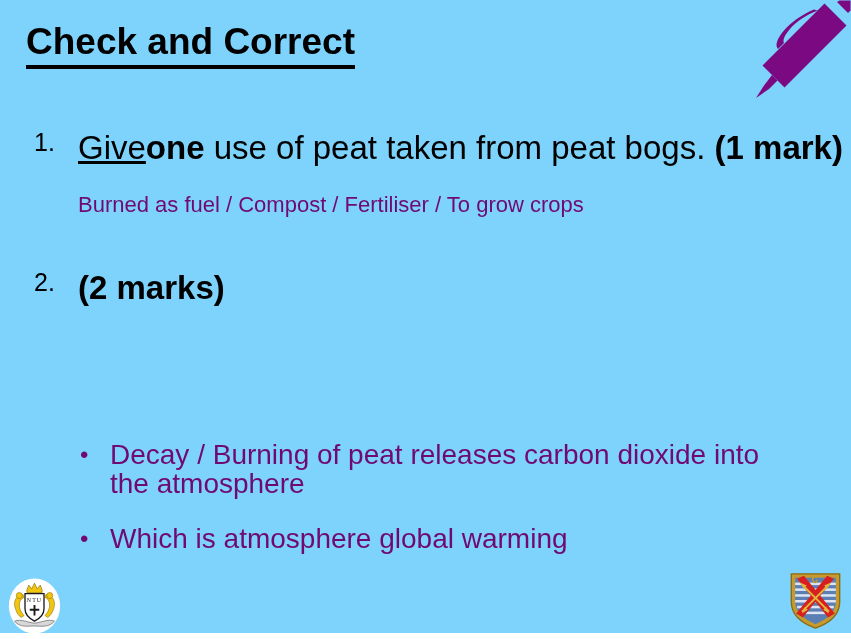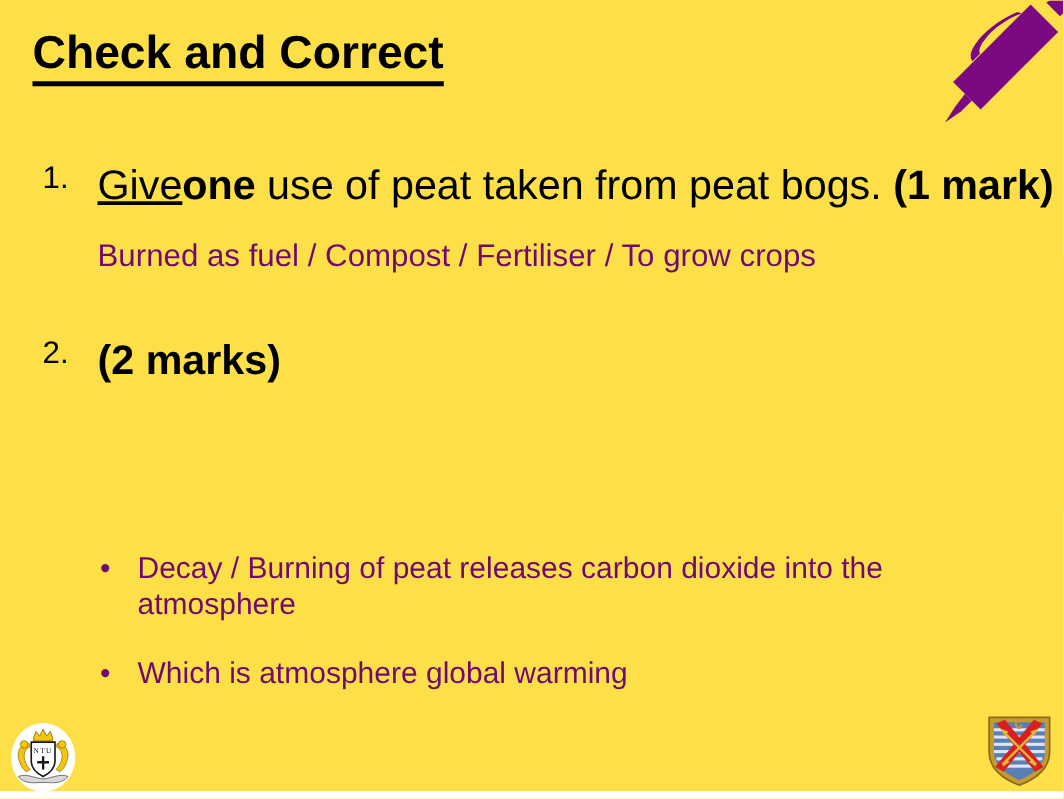--- a/index.html
+++ b/index.html
@@ -80,21 +80,21 @@
   }
   .qline {
     white-space: nowrap;
   }
   .u { text-decoration: underline; }
   .b { font-weight: bold; }
 
   
   .answer-line {
     position: absolute;
-    font-size: 25px;
+    font-size: 22px;
     color: #700a72;
     line-height: 30px;
     white-space: nowrap;
   }
 
   .bullet-row {
     position: absolute;
     font-size: 24px;
     color: #700a72;
     line-height: 29px;
@@ -105,21 +105,21 @@
     top: 0px;
     font-size: 24px;
     color: #700a72;
     line-height: 29px;
   }
   .bullet-text {
     position: absolute;
     left: 30px;
     top: 0px;
     width: 650px;
-    font-size: 24px;
+    font-size: 28px;
     color: #700a72;
     line-height: 29px;
   }
 
   
   #ntu-crest {
     position: absolute;
     left: 6px;
     bottom: 4px;
     width: 57px;
@@ -129,21 +129,21 @@
     position: absolute;
     right: 8px;
     bottom: 9px;
     width: 55px;
     height: 60px;
   }
 </style>
 </head>
 <body>
 
-<div id="slide" style="background: #fde047;">
+<div id="slide" style="background: #7dd3fc;">
 
   <div id="title">Check and Correct</div>
 
   <svg id="pen-icon" viewBox="0 0 100 100" xmlns="http://www.w3.org/2000/svg">
     <g fill="#7b0a82">
 
       <path d="M73.5 3.5 L95.5 25.5 L33.5 87.5 L11.5 65.5 Z"></path>
 
       <path d="M86.0 2.0 L97.0 13.0 L99.5 10.5 L99.5 0.5 L88.5 0.5 Z"></path>
 

